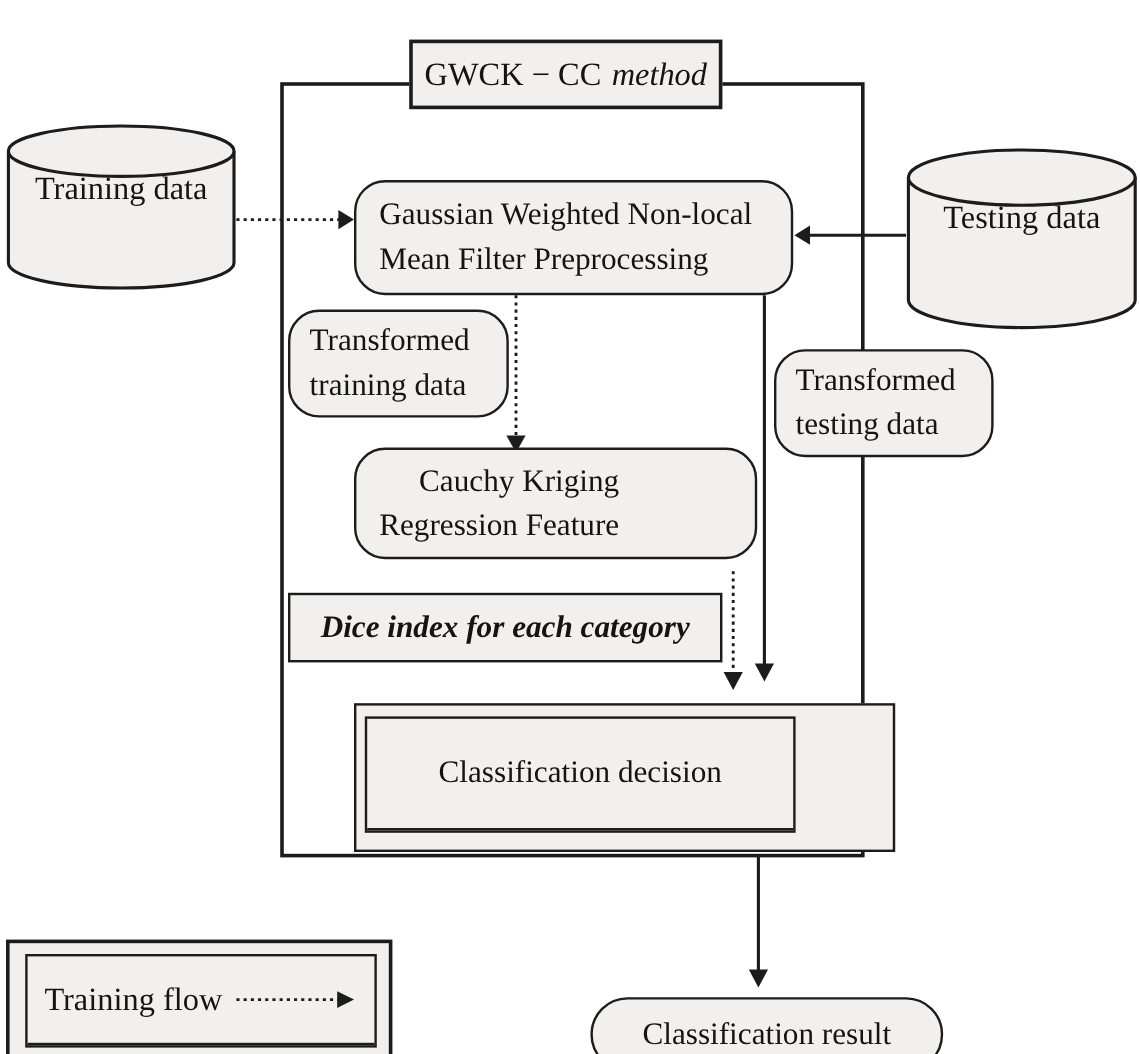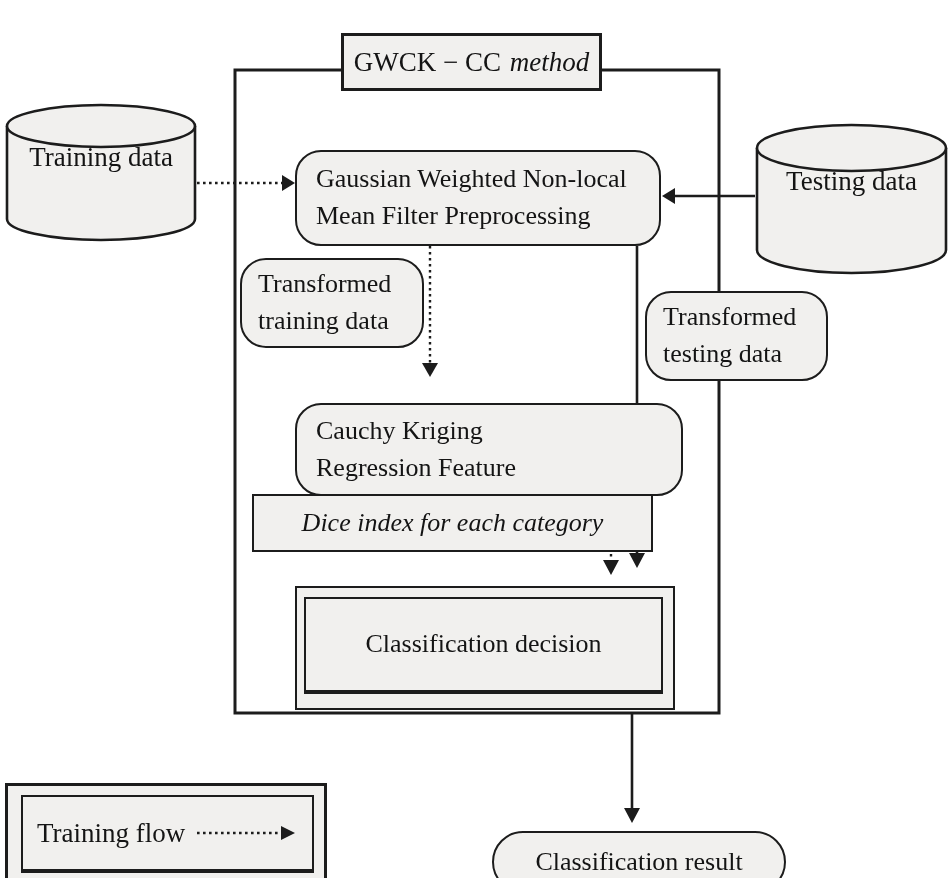--- a/index.html
+++ b/index.html
@@ -119,26 +119,26 @@
 
   <div class="node left" style="left:295px;top:122px;width:366px;height:96px;">Gaussian Weighted Non-local
 Mean Filter Preprocessing</div>
 
   <div class="node left" style="left:240px;top:230px;width:184px;height:90px;padding-left:16px;">Transformed
 training data</div>
 
   <div class="node left" style="left:645px;top:263px;width:183px;height:90px;padding-left:16px;">Transformed
 testing data</div>
 
-  <div class="node left" style="left:295px;top:375px;width:388px;height:93px;">Cauchy Kriging
+  <div class="node left" style="left:295px;top:345px;width:336px;height:93px;text-align:right;">Cauchy Kriging
 Regression Feature</div>
 
-  <div class="node center italic" style="left:252px;top:466px;width:401px;height:58px;">Dice index for each category</div>
+  <div class="node center italic" style="left:240px;top:466px;width:362px;height:58px;font-weight:bold;">Dice index for each category</div>
 
-  <div class="node decision-outer" style="left:295px;top:558px;width:380px;height:124px;">
+  <div class="node decision-outer" style="left:295px;top:558px;width:451px;height:124px;">
     <div class="decision-inner">
       <div class="decision-row">Classification decision</div>
     </div>
   </div>
 
   <div class="node center stadium" style="left:492px;top:803px;width:294px;height:62px;">Classification result</div>
 
   <div class="legend-outer" style="left:5px;top:755px;width:322px;height:117px;">
     <div class="legend-inner">
       <div class="legend-row">

